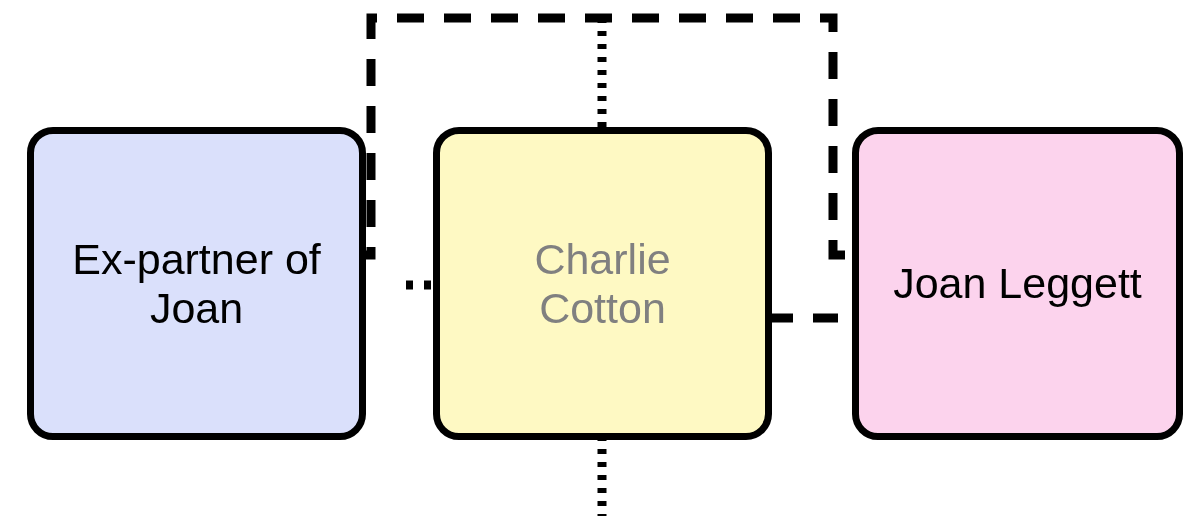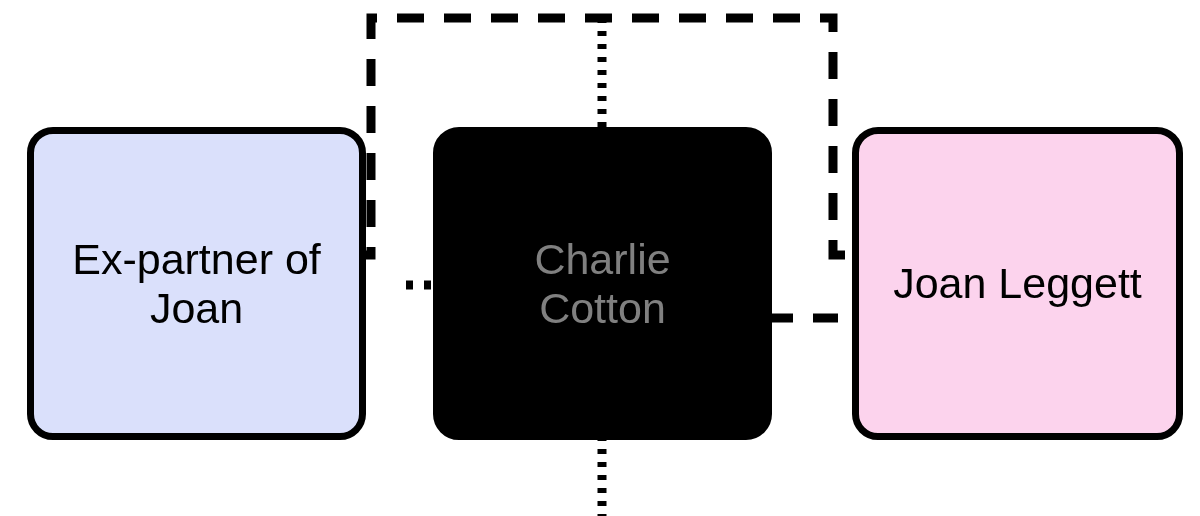--- a/index.html
+++ b/index.html
@@ -49,21 +49,21 @@
     width: 339px;
     height: 313px;
     background: #dae0fb;
     color: #000000;
   }
   #node-charlie-cotton {
     left: 433px;
     top: 127px;
     width: 339px;
     height: 313px;
-    background: #000000;
+    background: #fef9c3;
     color: #808080;
   }
   #node-joan-leggett {
     left: 852px;
     top: 127px;
     width: 331px;
     height: 313px;
     background: #fcd3ed;
     color: #000000;
   }

